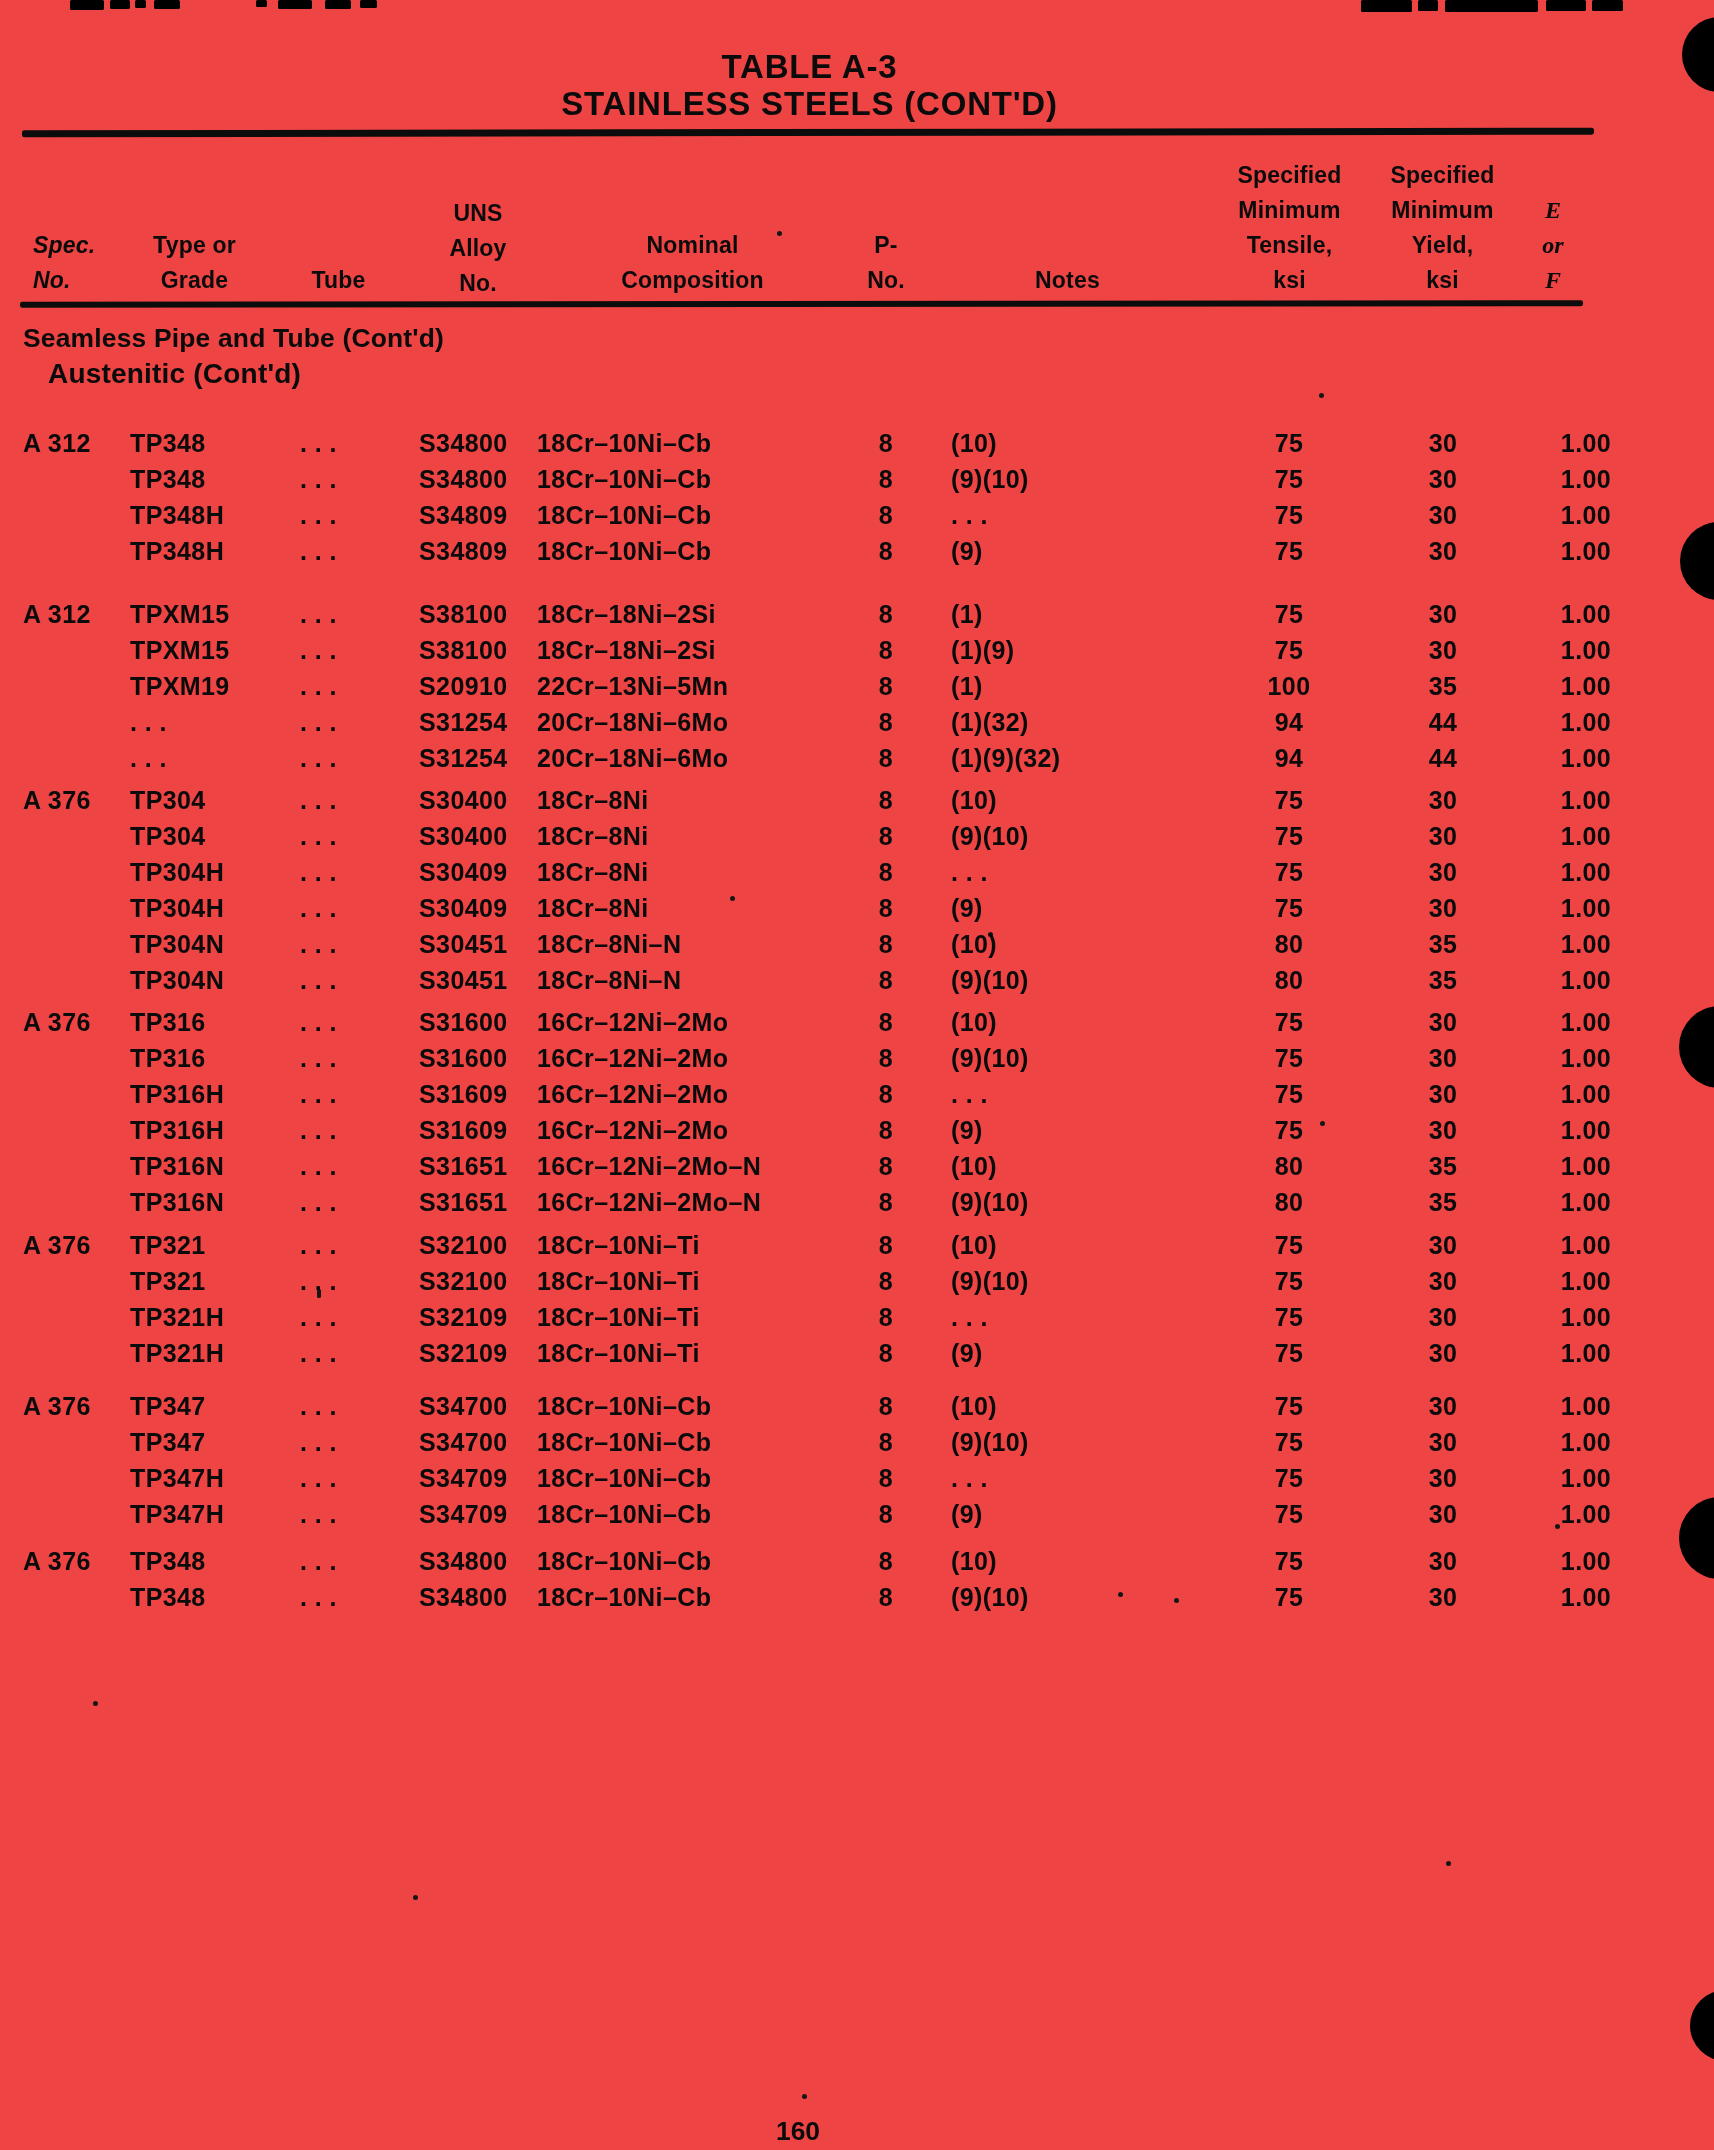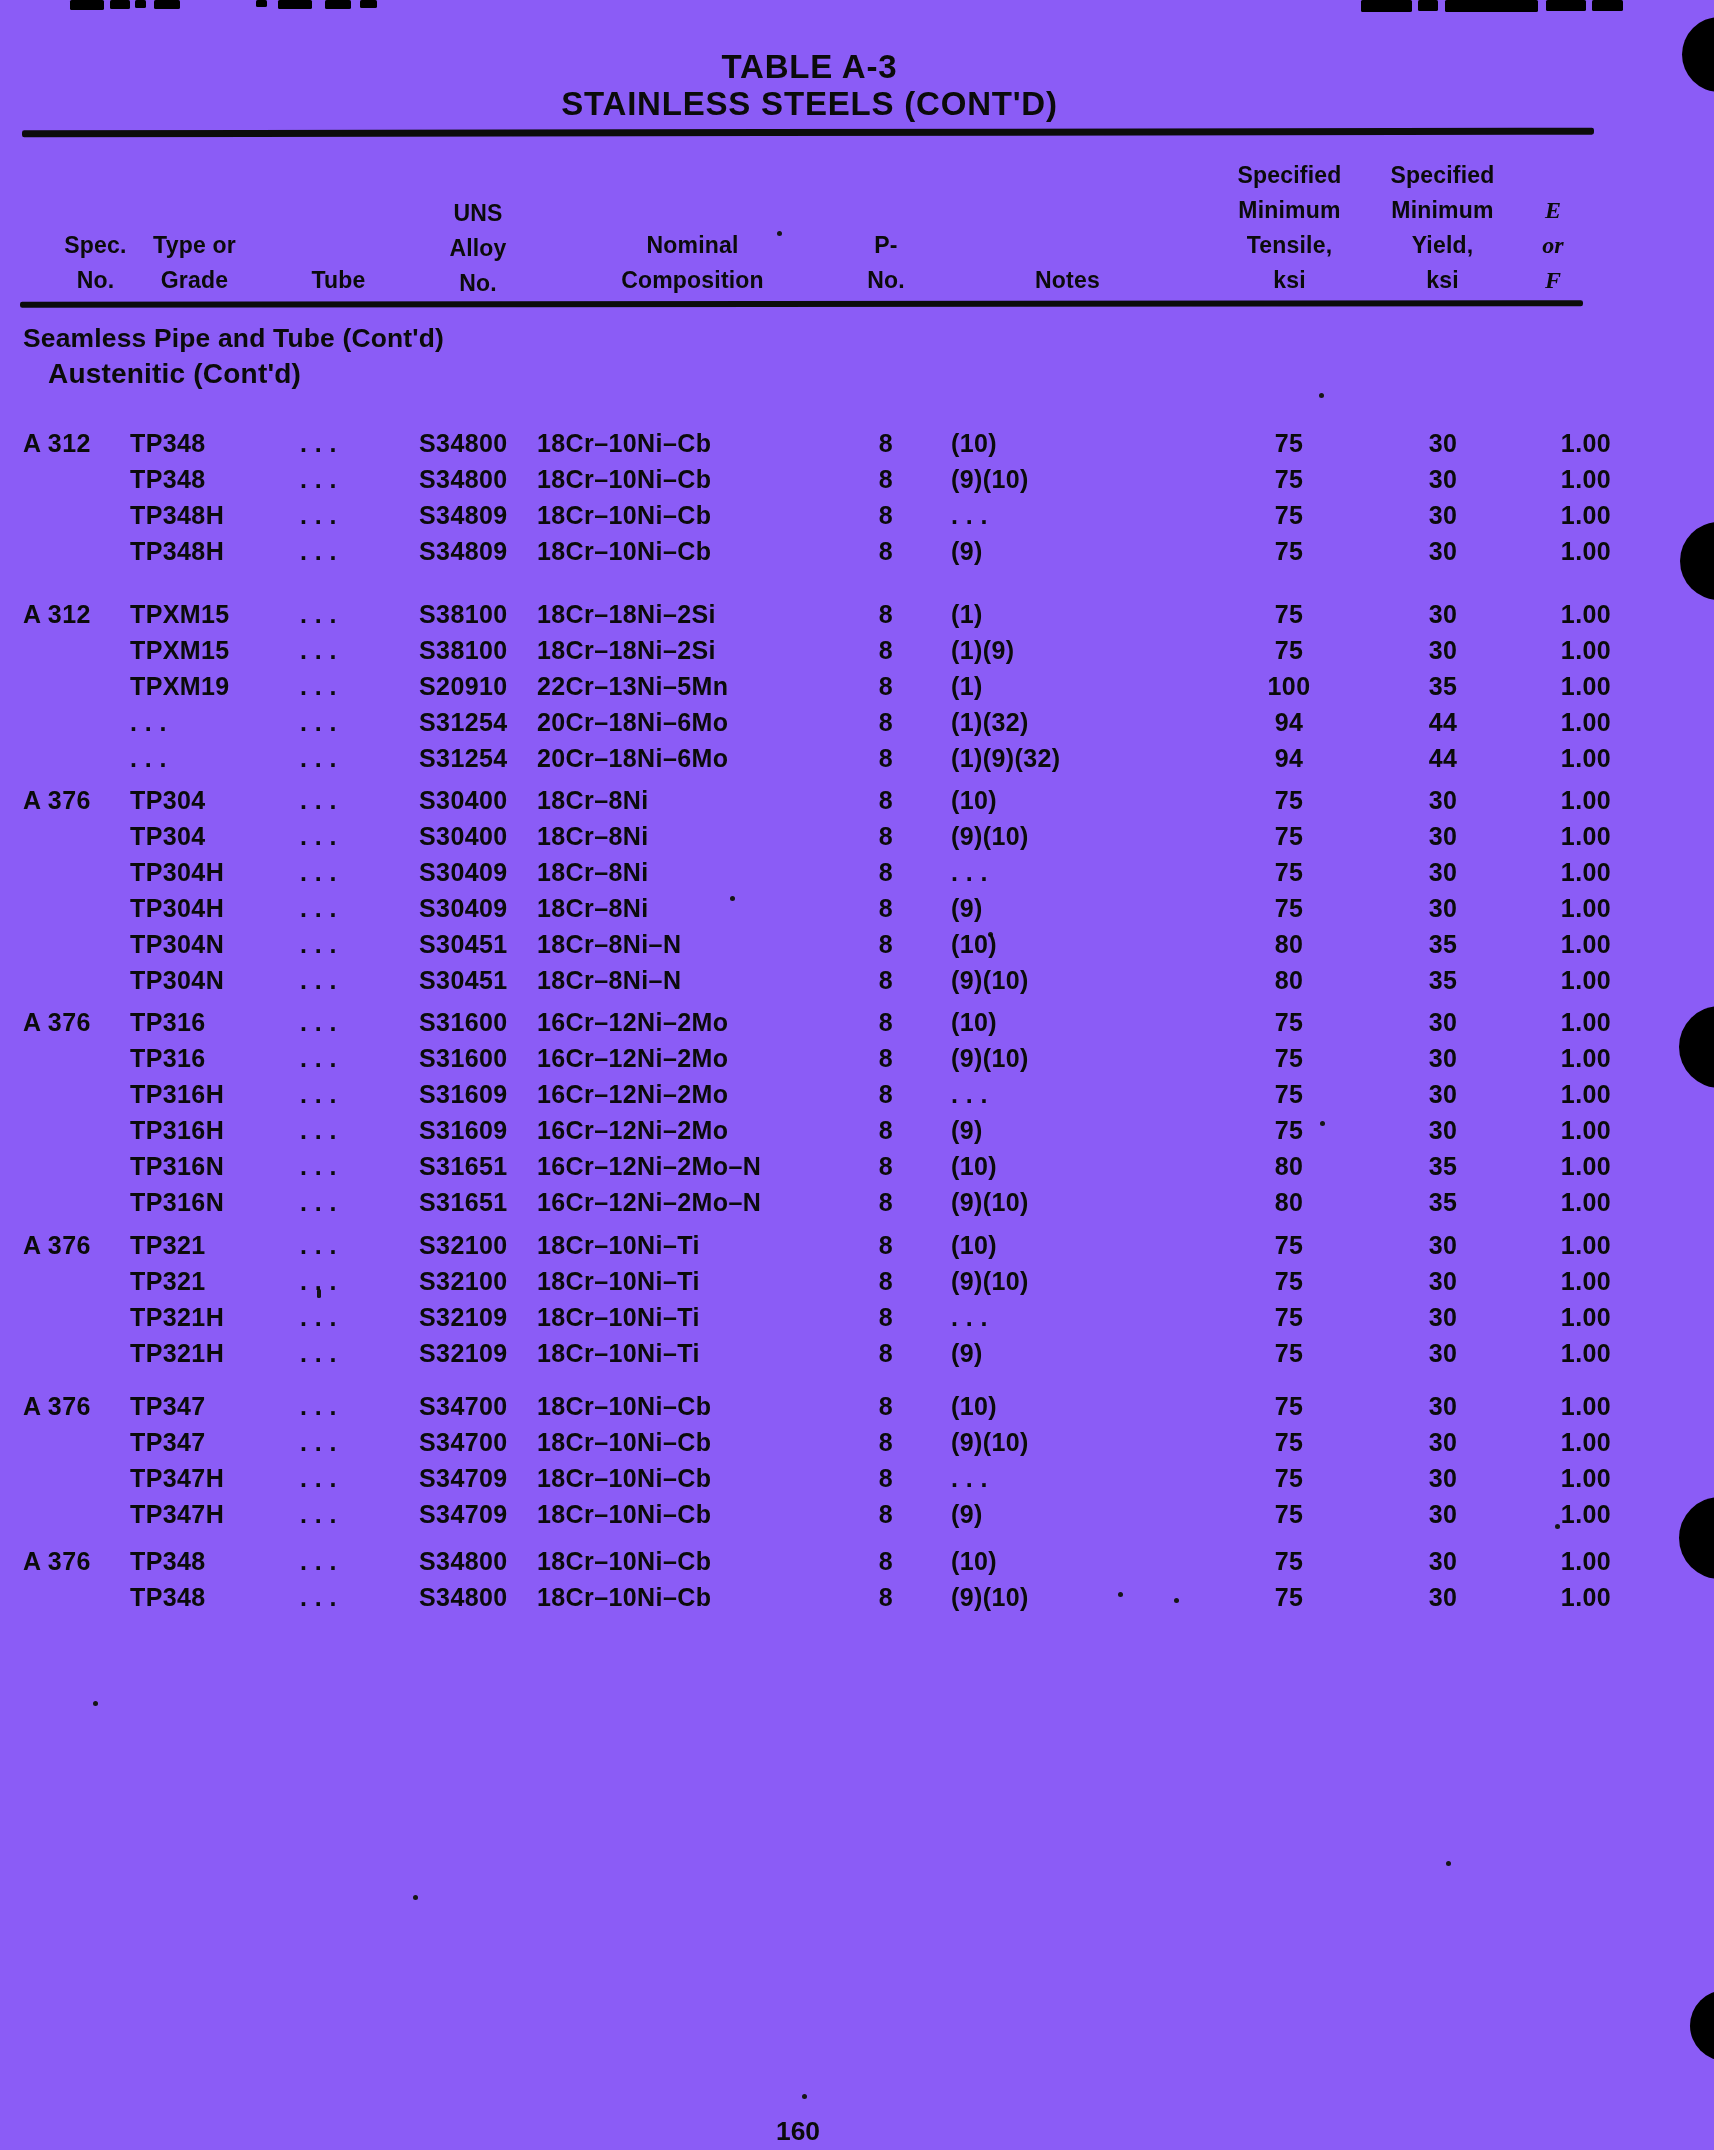--- a/index.html
+++ b/index.html
@@ -1,35 +1,35 @@
 <!DOCTYPE html>
 <html style="font-size:12.4px"><head>
 <meta charset="utf-8">
 <style>
   html,body{margin:0;padding:0;background:#e8e8e8;}
   *{box-sizing:border-box;}
   .page{
     position:relative;
     width:1715px;height:2151px;
-    background:#8b5cf6;
+    background:#ef4444;
     overflow:hidden;
     font-family:"Liberation Sans", sans-serif;
     font-weight:bold;
     color:#0b0b0b;
   }
   
   .title-block{position:absolute;left:0;top:48px;width:1619px;text-align:center;}
   .title-line{font-size:33px;letter-spacing:0.8px;line-height:37px;}
   
   .rule{position:absolute;background:#0c0c0c;border-radius:2.3px;}
   .rule-top{left:22px;top:129px;width:1572px;height:7px;transform:rotate(-0.10deg);}
   .rule-head{left:20px;top:301px;width:1563px;height:6.2px;transform:rotate(-0.06deg);}
   
   .hdr{position:absolute;font-size:23px;line-height:35px;letter-spacing:0.2px;text-align:center;white-space:nowrap;}
-  .h-spec   {left:41px;  width:109px; top:228px; text-align:center;}
+  .h-spec   {left:33px;  width:109px; top:228px; text-align:left;font-style:italic;}
   .h-grade  {left:117px; width:155px; top:228px;}
   .h-class  {left:294px; width:89px; top:263px;}
   .h-uns    {left:419px; width:118px; top:196px;}
   .h-comp   {left:537px; width:311px; top:228px;}
   .h-pno    {left:847px;width:78px; top:228px;}
   .h-notes  {left:951px;width:233px; top:263px;}
   .h-tensile{left:1212px;width:155px; top:158px;}
   .h-yield  {left:1365px;width:155px; top:158px;}
   .h-e      {left:1483px;width:140px; top:193px;
              font-family:"Liberation Serif", serif;font-style:italic;font-size:24px;}

